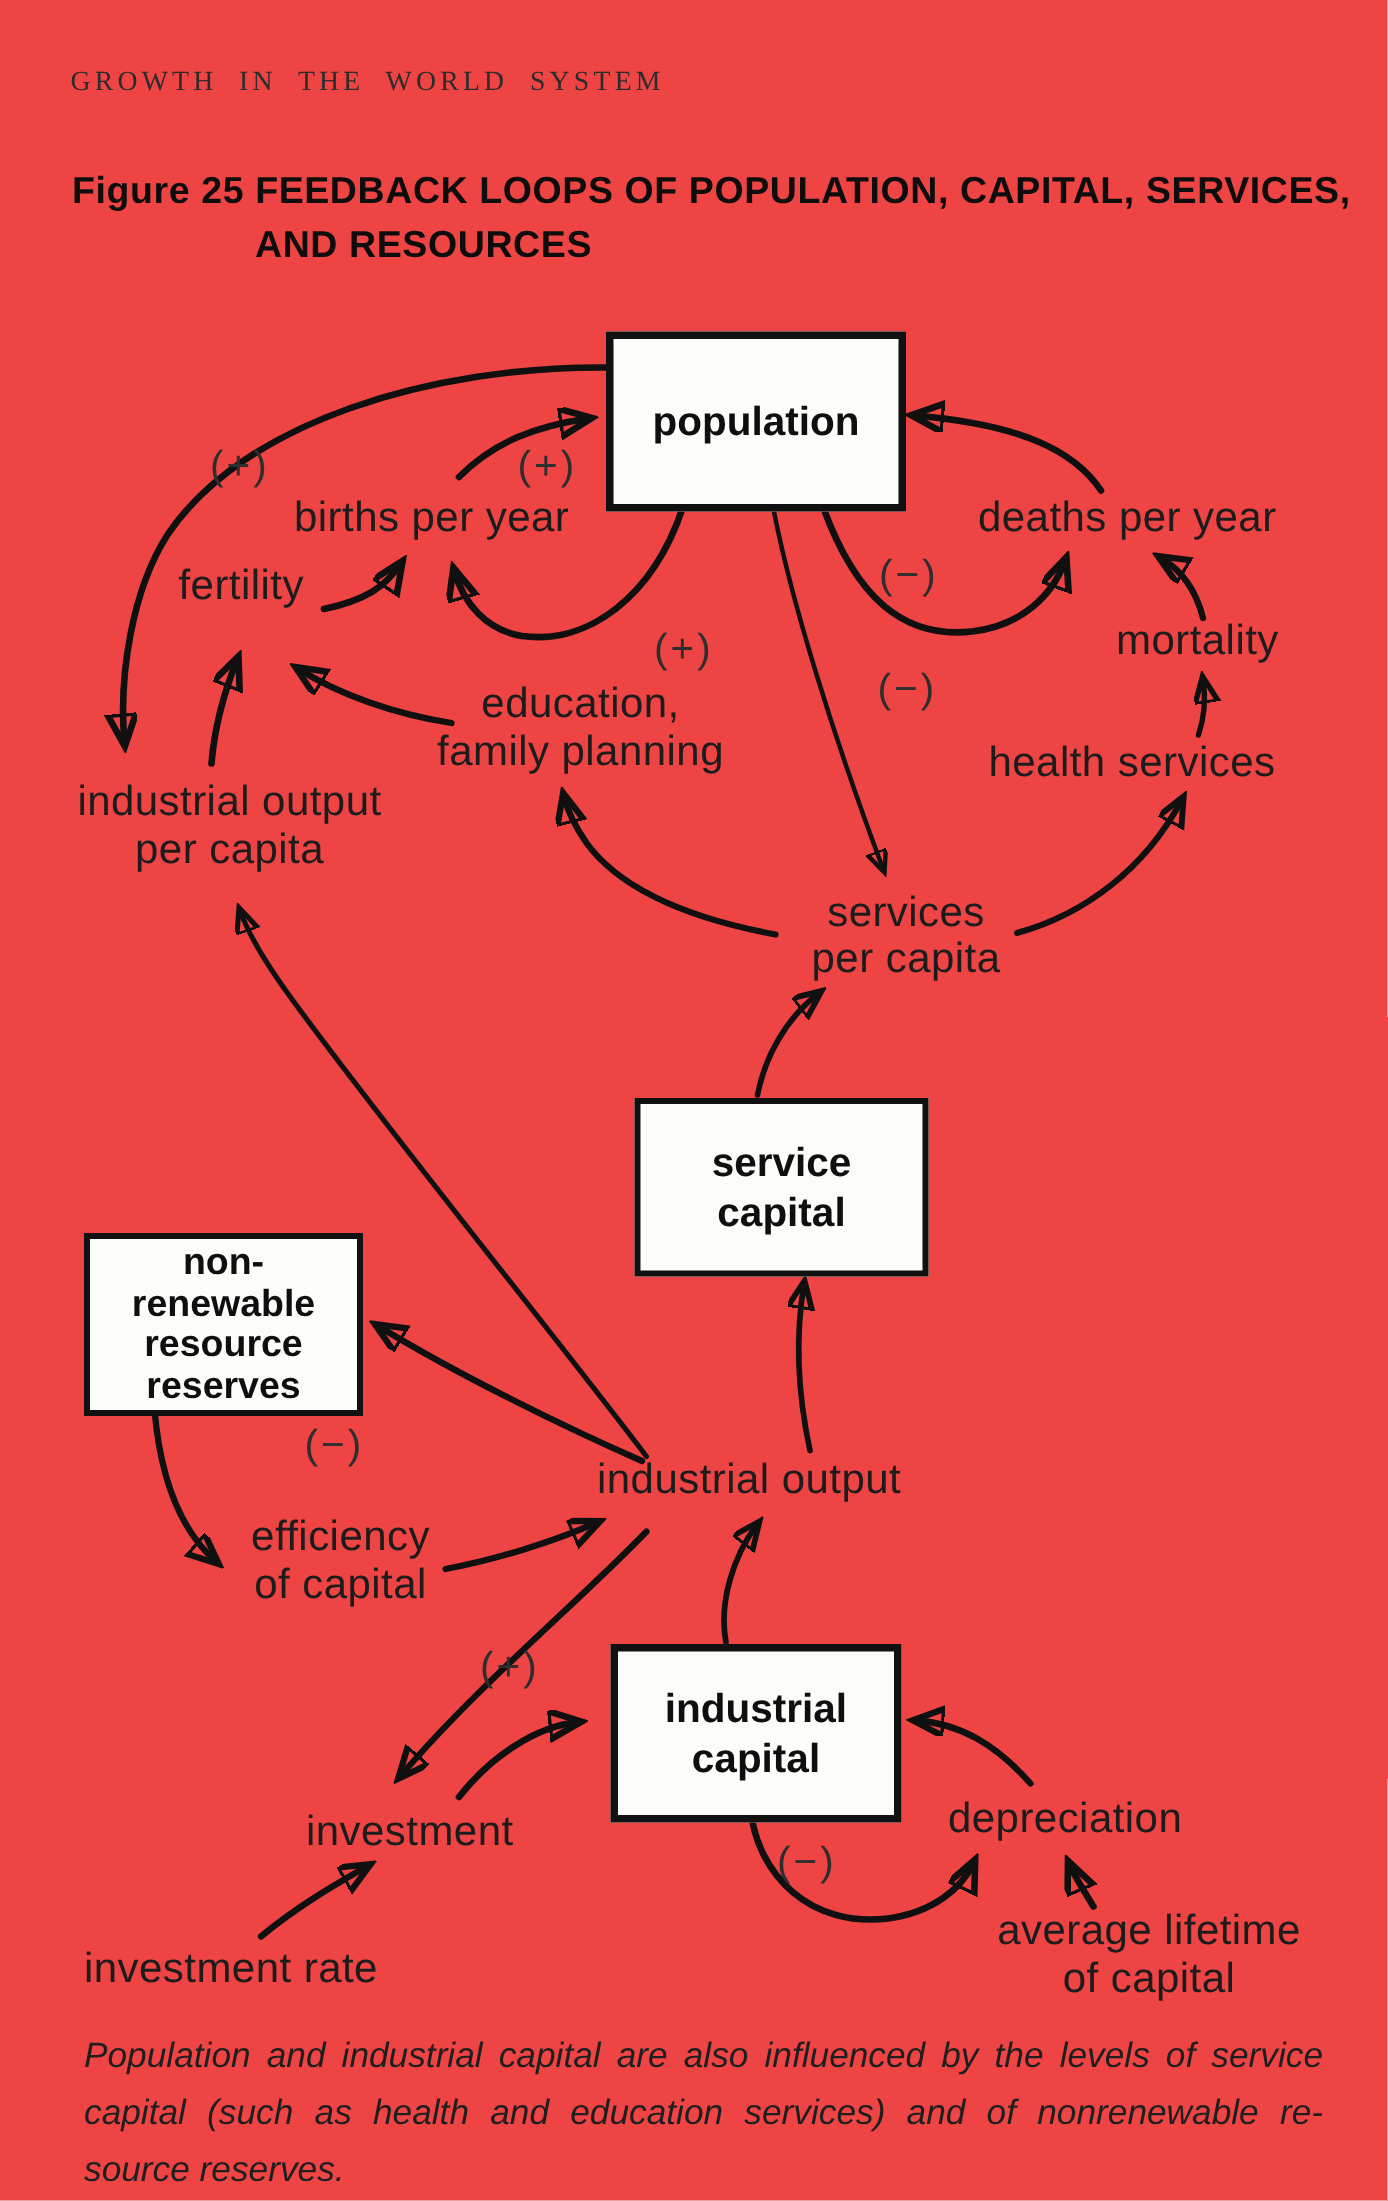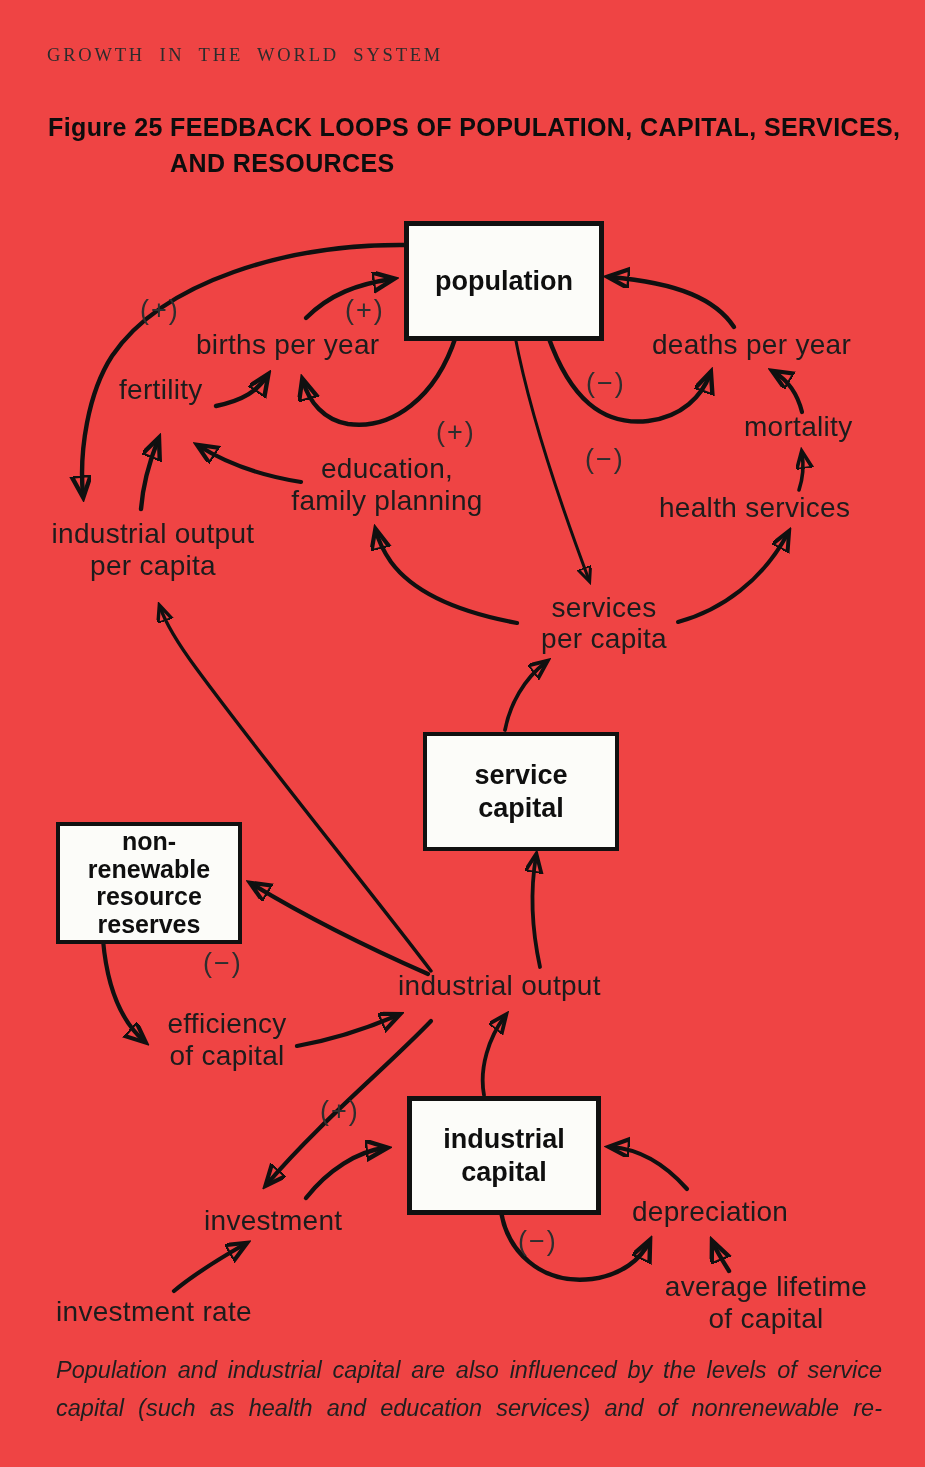--- a/index.html
+++ b/index.html
@@ -151,14 +151,15 @@
   <div class="abs sign" style="left:345px;top:295px;">(+)</div>
   <div class="abs sign" style="left:436px;top:417px;">(+)</div>
   <div class="abs sign" style="left:586px;top:368px;">(−)</div>
   <div class="abs sign" style="left:585px;top:444px;">(−)</div>
   <div class="abs sign" style="left:203px;top:948px;">(−)</div>
   <div class="abs sign" style="left:320px;top:1096px;">(+)</div>
   <div class="abs sign" style="left:518px;top:1226px;">(−)</div>
 
   <div class="caption-line caption-just" style="top:1352px;">Population and industrial capital are also influenced by the levels of service</div>
   <div class="caption-line caption-just" style="top:1390px;">capital (such as health and education services) and of nonrenewable re-</div>
+  <div class="caption-line" style="top:1428px;">source reserves.</div>
 
 </div>
 
 </body></html>

